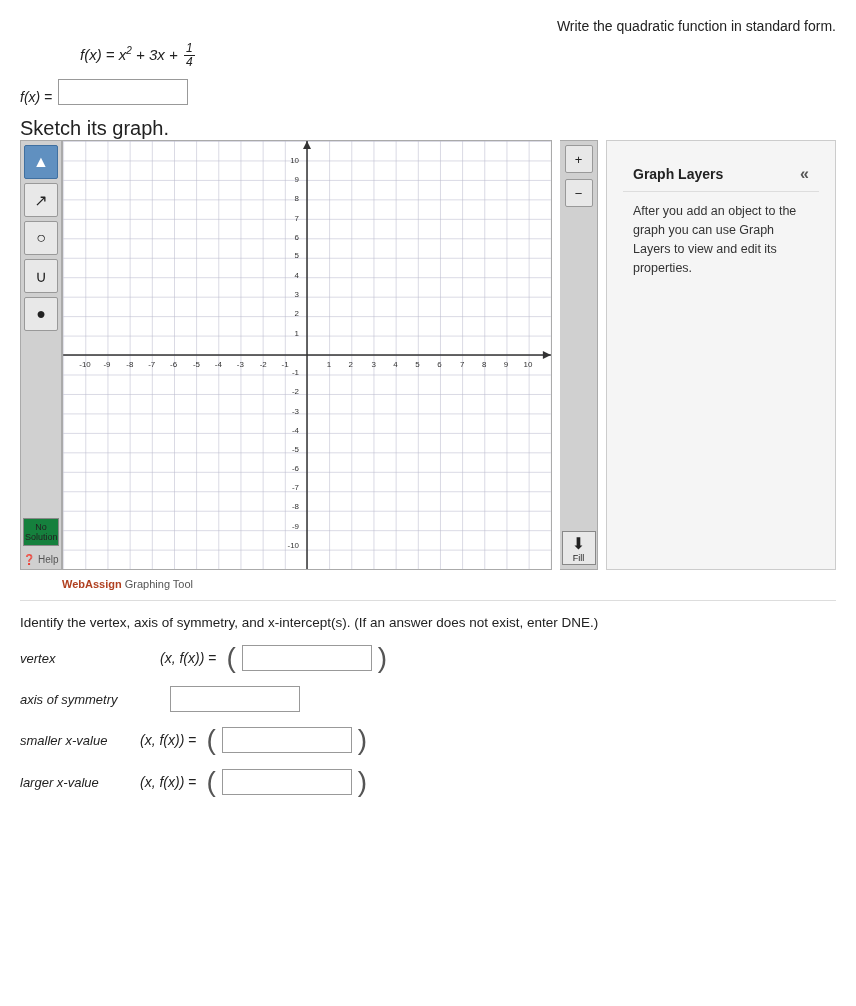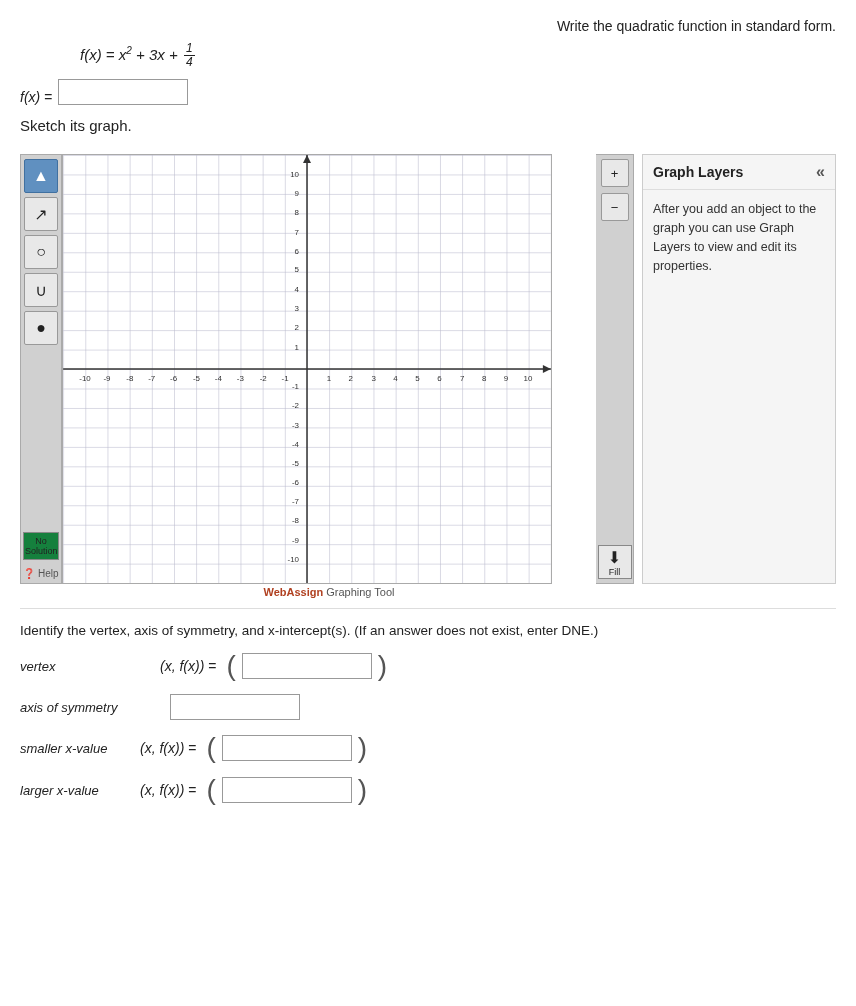--- a/index.html
+++ b/index.html
@@ -52,22 +52,22 @@
     .fx-input {
       width: 130px;
       height: 26px;
       border: 1px solid #999;
       background: #fff;
       padding: 2px 4px;
       font-size: 13px;
     }
 
     .sketch-label {
-      font-size: 15px;
-      margin-bottom: 20px;
+      font-size: 20px;
+      margin-bottom: 0;
     }
 
     .graph-area {
       display: flex;
       align-items: flex-start;
       margin-bottom: 10px;
     }
 
     .toolbar {
       width: 42px;
@@ -167,25 +167,25 @@
       display: flex;
       flex-direction: column;
       align-items: center;
       justify-content: center;
       font-size: 9px;
       cursor: pointer;
       margin-top: auto;
     }
 
     .graph-layers-panel {
-      width: 194px;
+      width: 230px;
       background: #f5f5f5;
       border: 1px solid #ccc;
       margin-left: 8px;
-      padding: 0;
+      padding: 16px;
       min-height: 430px;
     }
     .gl-header {
       display: flex;
       align-items: center;
       justify-content: space-between;
       background: #f5f5f5;
       padding: 8px 10px;
       border-bottom: 1px solid #ddd;
       font-weight: bold;
@@ -197,24 +197,24 @@
       color: #555;
     }
     .gl-body {
       padding: 10px;
       font-size: 12.5px;
       color: #333;
       line-height: 1.5;
     }
 
     .webassign-footer {
-      text-align: center;
+      text-align: left;
       font-size: 11px;
       color: #555;
-      margin-top: 2px;
+      margin-top: 8px;
     }
     .webassign-footer .wa-brand {
       color: #b04020;
       font-weight: bold;
     }
 
     .identify-section {
       margin-top: 14px;
     }
     .identify-section .identify-title {

